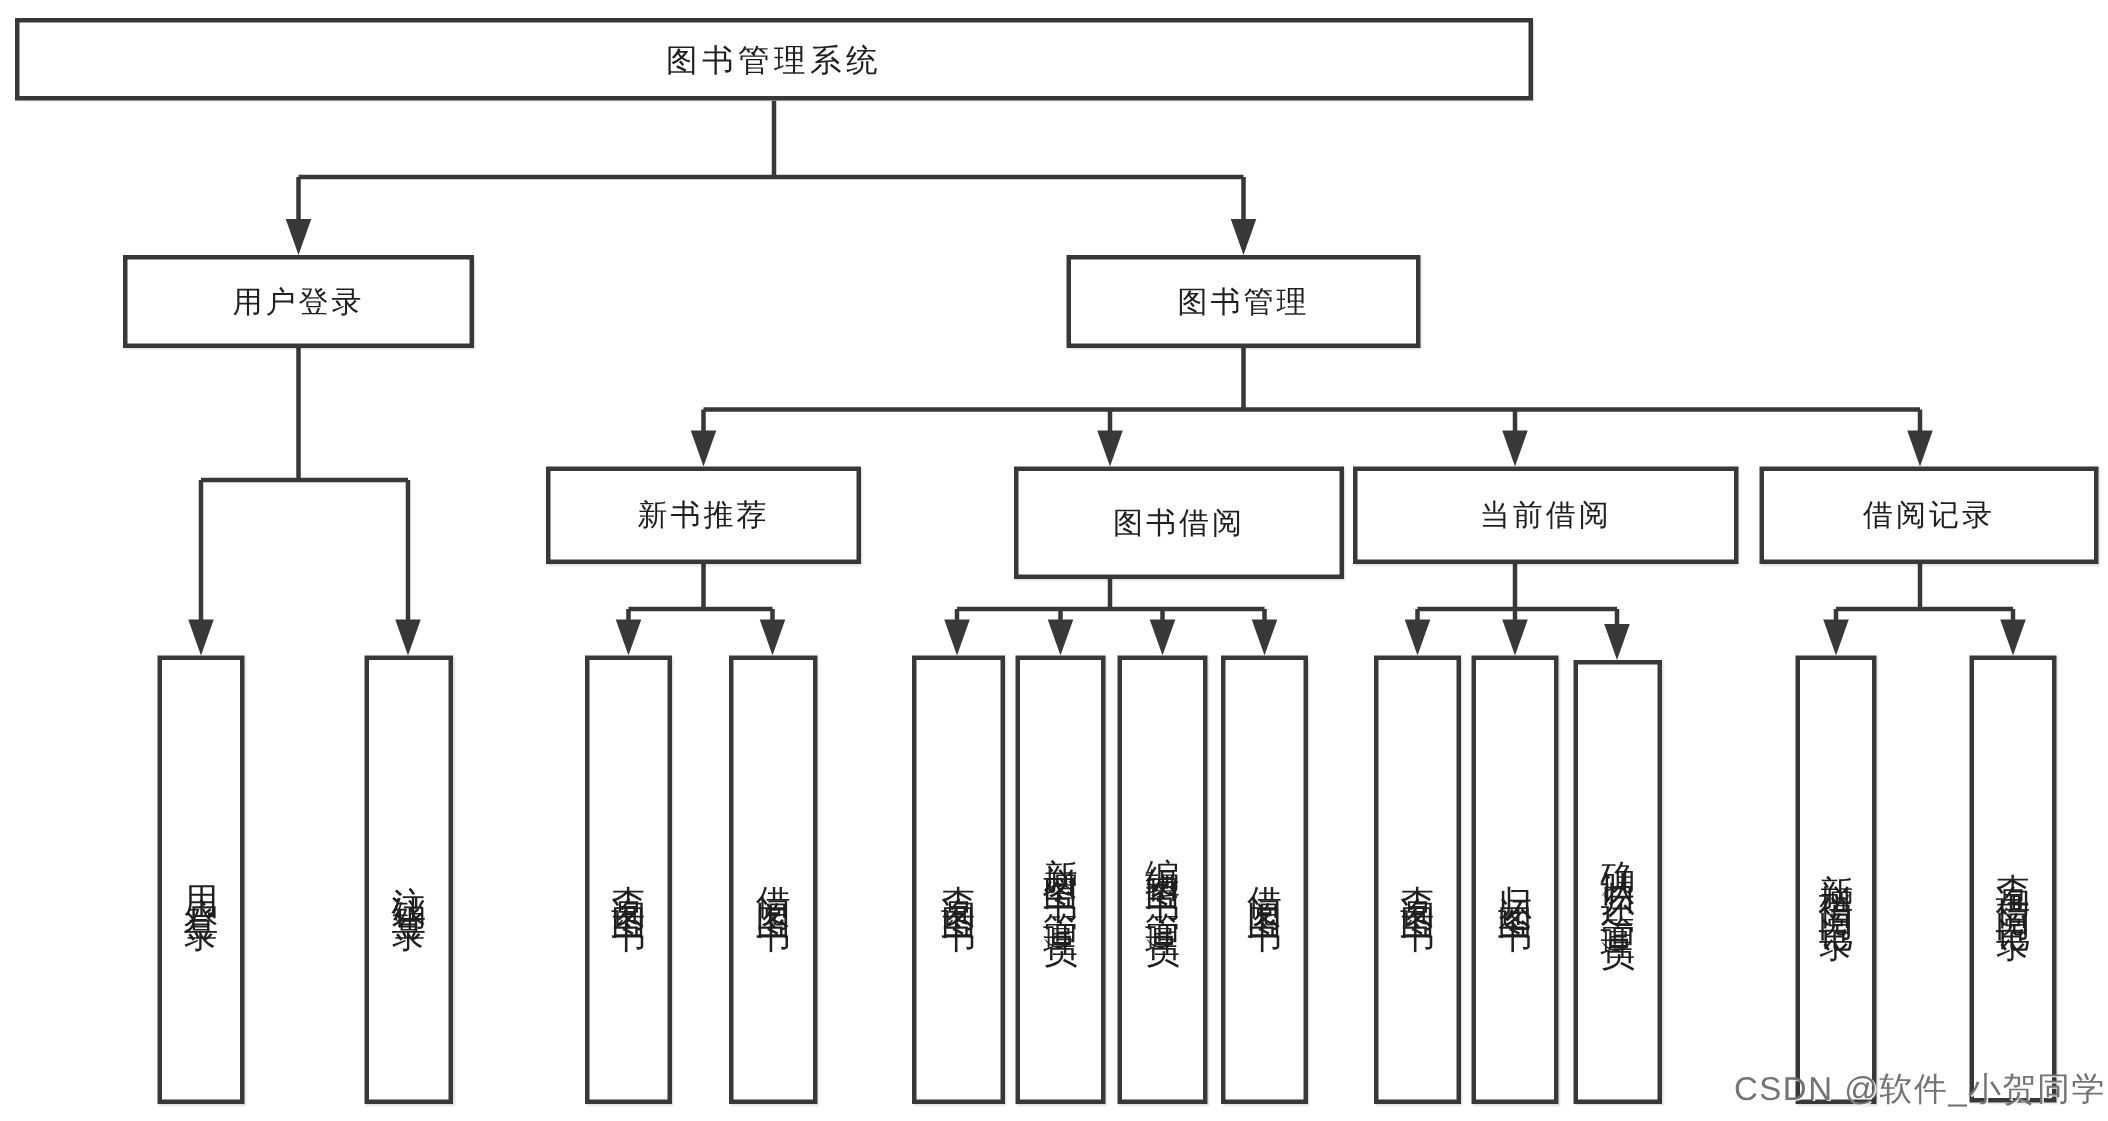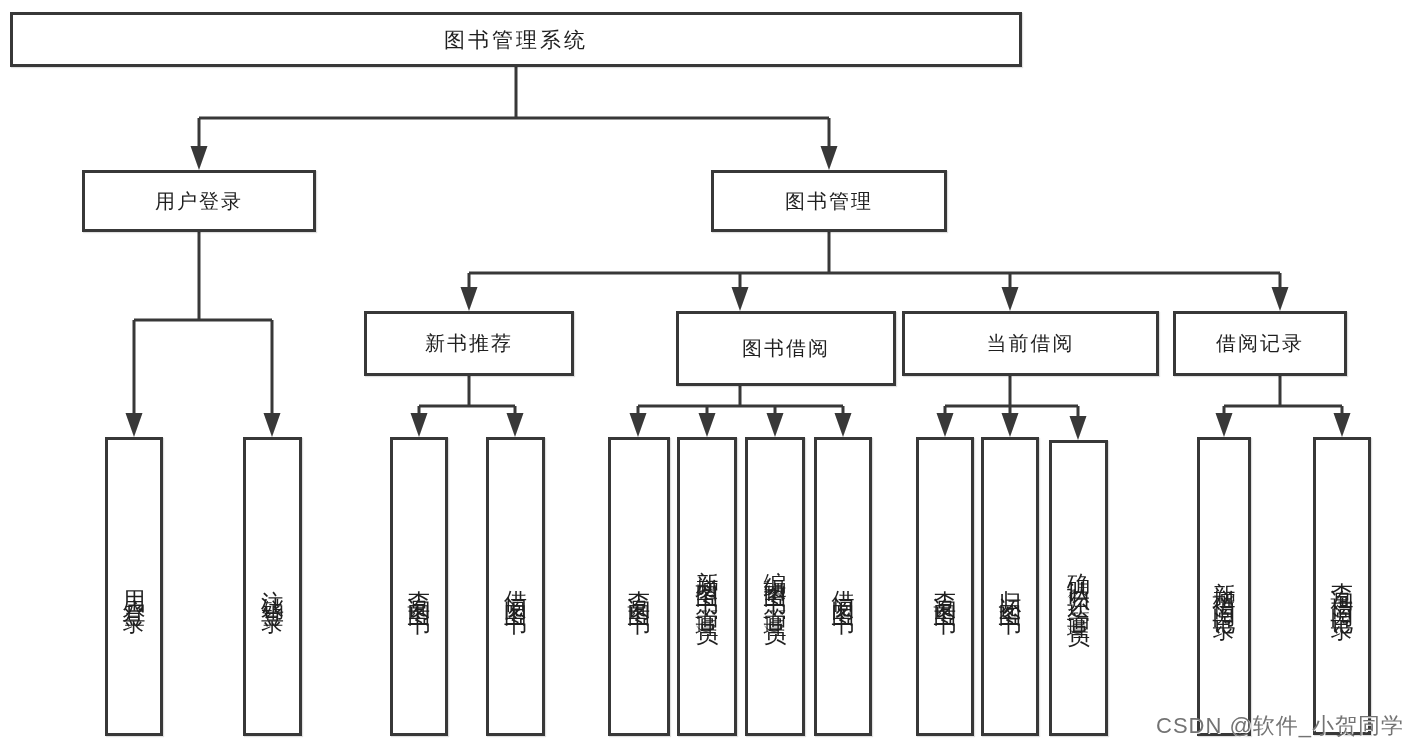--- a/index.html
+++ b/index.html
@@ -55,21 +55,21 @@
     text-shadow: 1px 1px 0 rgba(255,255,255,0.9);
     white-space: nowrap;
   }
   
   #n-root   { left: 10px;   top: 12px;  width: 1012px; height: 55px; }
   #n-ulogin { left: 82px;   top: 170px; width: 234px;  height: 62px; }
   #n-bmgmt  { left: 711px;  top: 170px; width: 236px;  height: 62px; }
   #n-m0 { left: 364px;  top: 311px; width: 210px; height: 65px; }
   #n-m1 { left: 658px;  top: 311px; width: 220px; height: 75px; margin-left: 18px; }
   #n-m2 { left: 902px;  top: 311px; width: 257px; height: 65px; }
-  #n-m3 { left: 1173px; top: 311px; width: 174px; height: 65px; }
+  #n-m3 { left: 1173px; top: 311px; width: 226px; height: 65px; }
   #n-l0 { left: 105px;  top: 437px; width: 58px; height: 299px; }
   #n-l1 { left: 243px;  top: 437px; width: 59px; height: 299px; }
   #n-n0 { left: 390px;  top: 437px; width: 58px; height: 299px; }
   #n-n1 { left: 486px;  top: 437px; width: 59px; height: 299px; }
   #n-b0 { left: 608px;  top: 437px; width: 62px; height: 299px; }
   #n-b1 { left: 677px;  top: 437px; width: 60px; height: 299px; }
   #n-b2 { left: 745px;  top: 437px; width: 60px; height: 299px; }
   #n-b3 { left: 814px;  top: 437px; width: 58px; height: 299px; }
   #n-c0 { left: 916px;  top: 437px; width: 58px; height: 299px; }
   #n-c1 { left: 981px;  top: 437px; width: 58px; height: 299px; }

